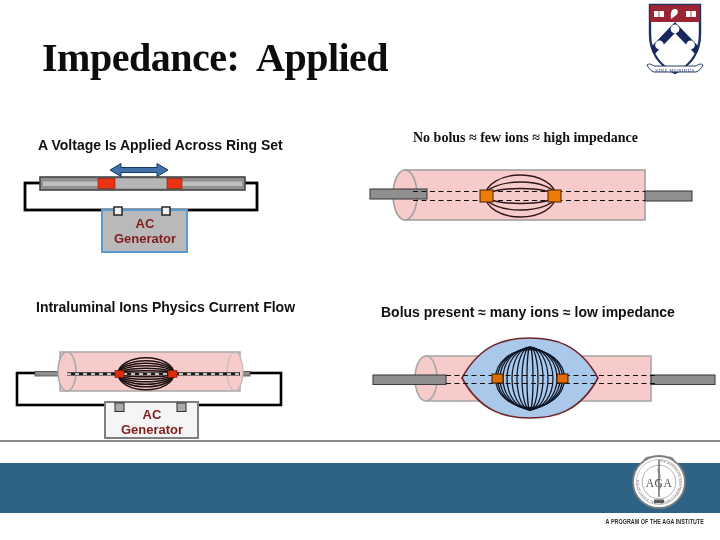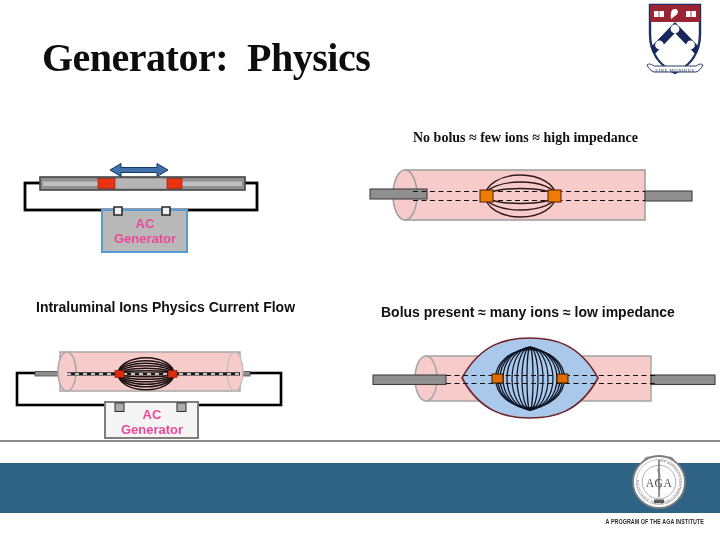--- a/index.html
+++ b/index.html
@@ -2,33 +2,33 @@
 <html><head>
 <meta charset="utf-8">
 <style>
   html,body{margin:0;padding:0;background:#fff;}
   .slide{position:relative;width:720px;height:540px;background:#ffffff;overflow:hidden;
          font-family:"Liberation Sans",sans-serif;}
   .abs{position:absolute;}
   .title{left:42px;top:34px;font-family:"Liberation Serif",serif;font-weight:bold;
          font-size:40px;color:#0d0d0d;white-space:pre;letter-spacing:-0.5px;}
   .qlabel{font-weight:bold;font-size:14px;color:#111;white-space:pre;}
-  .gen-text{text-align:center;font-weight:bold;font-size:13px;line-height:15px;color:#ec4899;}
+  .gen-text{text-align:center;font-weight:bold;font-size:13px;line-height:15px;color:#7f1d1d;}
   .footer-line{left:0;top:440px;width:720px;height:2px;background:#8a8a8a;}
   .footer-bar{left:0;top:463px;width:720px;height:50px;background:#2e6386;}
   .program{left:560px;top:518px;width:144px;text-align:right;font-size:6.5px;font-weight:bold;
            color:#2b2b2b;letter-spacing:0.1px;transform:scaleX(.82);transform-origin:100% 50%;white-space:nowrap;}
   svg{display:block;}
 </style>
 </head>
 <body>
 
 <div class="slide">
 
-  <div class="abs title">Generator:  Physics</div>
+  <div class="abs title">Impedance:  Applied</div>
 
   <svg class="abs" style="left:645px;top:2px;" width="60" height="78" viewBox="0 0 60 78">
     <defs>
         <clipPath id="shieldClip">
           <path d="M5,3 h50 v29 c0,23 -13,33 -25,39 c-12,-6 -25,-16 -25,-39 Z"></path>
         </clipPath>
       </defs>
     <path d="M5,3 h50 v29 c0,23 -13,33 -25,39 c-12,-6 -25,-16 -25,-39 Z" fill="#ffffff" stroke="#1d2f63" stroke-width="2.4"></path>
     <g clip-path="url(#shieldClip)">
       <rect x="4" y="3" width="52" height="17" fill="#9b2432"></rect>
@@ -45,20 +45,21 @@
       <circle cx="14.5" cy="43" r="4.4" fill="#ffffff"></circle>
       <circle cx="45.5" cy="43" r="4.4" fill="#ffffff"></circle>
     </g>
 
     <g>
       <path d="M2,63 c4,-3 6,2 9,1 l38,0 c3,1 5,-4 9,-1 c-2,4 -4,6 -7,7 l-42,0 c-3,-1 -5,-3 -7,-7 z" fill="#ffffff" stroke="#2a3a6b" stroke-width="1"></path>
       <text x="30" y="70" text-anchor="middle" font-size="4.6" fill="#17275c" font-family="Liberation Serif, serif" letter-spacing="0.6">SINE MORIBUS</text>
     </g>
   </svg>
 
+  <div class="abs qlabel" style="left:38px;top:137px;">A Voltage Is Applied Across Ring Set</div>
   <div class="abs qlabel" style="left:413px;top:130px;font-family:Liberation Serif, serif;">No bolus ≈ few ions ≈ high impedance</div>
   <div class="abs qlabel" style="left:36px;top:299px;">Intraluminal Ions Physics Current Flow</div>
   <div class="abs qlabel" style="left:381px;top:304px;">Bolus present ≈ many ions ≈ low impedance</div>
 
   <svg class="abs" style="left:20px;top:160px;" width="240" height="95" viewBox="0 0 240 95">
 
     <rect x="5" y="23" width="232" height="27" fill="none" stroke="#000000" stroke-width="2.8"></rect>
 
     <rect x="82" y="50" width="85" height="42" fill="#b9b9b9" stroke="#5b9bd5" stroke-width="2"></rect>
     <rect x="94" y="47" width="8" height="8" fill="#f0f0f0" stroke="#1a1a1a" stroke-width="1.4"></rect>

